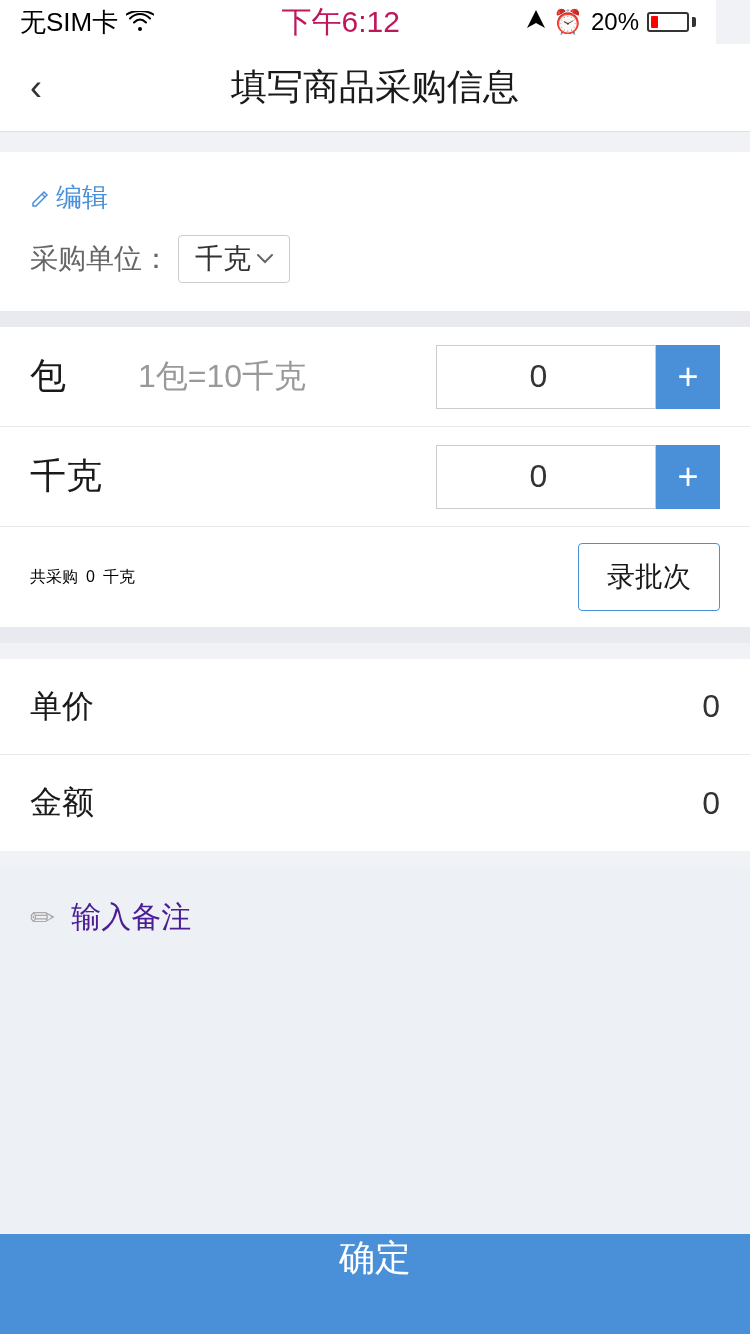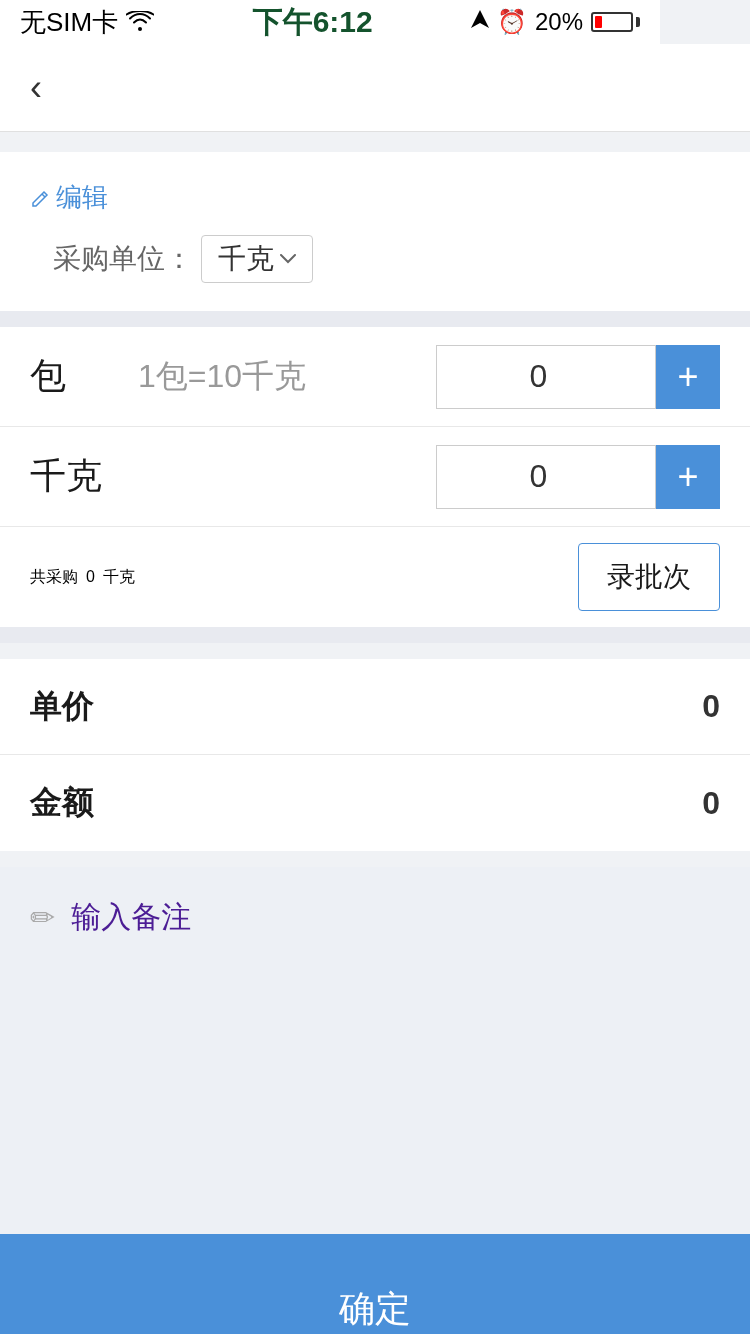--- a/index.html
+++ b/index.html
@@ -7,40 +7,40 @@
     body {
       width: 750px;
       min-height: 1334px;
       font-family: -apple-system, "PingFang SC", "Helvetica Neue", sans-serif;
       background: #f0f2f5;
       overflow-x: hidden;
     }
 
     
     .status-bar {
-      width: 660px;
+      width: 716px;
       height: 44px;
       background: #fff;
       display: flex;
       align-items: center;
       justify-content: space-between;
       padding: 0 20px;
       font-size: 28px;
     }
     .status-left {
       display: flex;
       align-items: center;
       gap: 8px;
       font-size: 26px;
       color: #000;
     }
     .status-center {
       font-size: 30px;
-      font-weight: 700;
-      color: #14532d;
+      font-weight: 400;
+      color: #be185d;
     }
     .status-right {
       display: flex;
       align-items: center;
       gap: 8px;
       font-size: 24px;
       color: #000;
     }
     .battery {
       display: inline-flex;
@@ -243,21 +243,20 @@
       font-size: 28px;
       color: #1a1a1a;
       cursor: pointer;
       background: #fff;
     }
 
     
     .info-section {
       background: #fff;
       margin-top: 16px;
-      font-weight: bold;
     }
     .info-row {
       display: flex;
       align-items: center;
       justify-content: space-between;
       padding: 0 30px;
       height: 96px;
       border-bottom: 1px solid #e8e8e8;
     }
     .info-row:last-child {
@@ -301,21 +300,21 @@
     .confirm-btn {
       position: fixed;
       bottom: 0;
       left: 0;
       width: 750px;
       height: 100px;
       background: #4a90d9;
       color: #fff;
       font-size: 36px;
       display: flex;
-      align-items: flex-end;
+      align-items: flex-start;
       justify-content: center;
       cursor: pointer;
       border: none;
       outline: none;
     }
   </style>
 </head>
 <body>
 
 <div class="status-bar">
@@ -343,35 +342,36 @@
       <span class="battery-body">
         <span class="battery-fill"></span>
       </span>
       <span class="battery-tip"></span>
     </span>
   </div>
 </div>
 
 <div class="nav-bar">
   <span class="nav-back">‹</span>
+  <span class="nav-title">填写商品采购信息</span>
 </div>
 
 <div class="product-card">
   <div class="product-info">
     <div class="product-header">
       <span class="edit-btn">
         <svg width="22" height="22" viewBox="0 0 22 22">
           <path d="M3 16L14 5l3 3L6 19H3v-3z" stroke="#4a90d9" stroke-width="1.5" fill="none"></path>
           <path d="M12 7l3 3" stroke="#4a90d9" stroke-width="1.5"></path>
         </svg>
         <span>编辑</span>
       </span>
     </div>
     <div class="product-unit-row">
-      <div style="display:flex;align-items:center;gap:8px;margin-left:23px;">
+      <div style="display:flex;align-items:center;gap:8px;">
         <span class="unit-label">采购单位：</span>
         <div class="unit-select">
           <span>千克</span>
           <svg width="16" height="10" viewBox="0 0 16 10">
               <path d="M1 1l7 7 7-7" stroke="#666" stroke-width="2" fill="none" stroke-linecap="round"></path>
             </svg>
         </div>
       </div>
     </div>
   </div>

